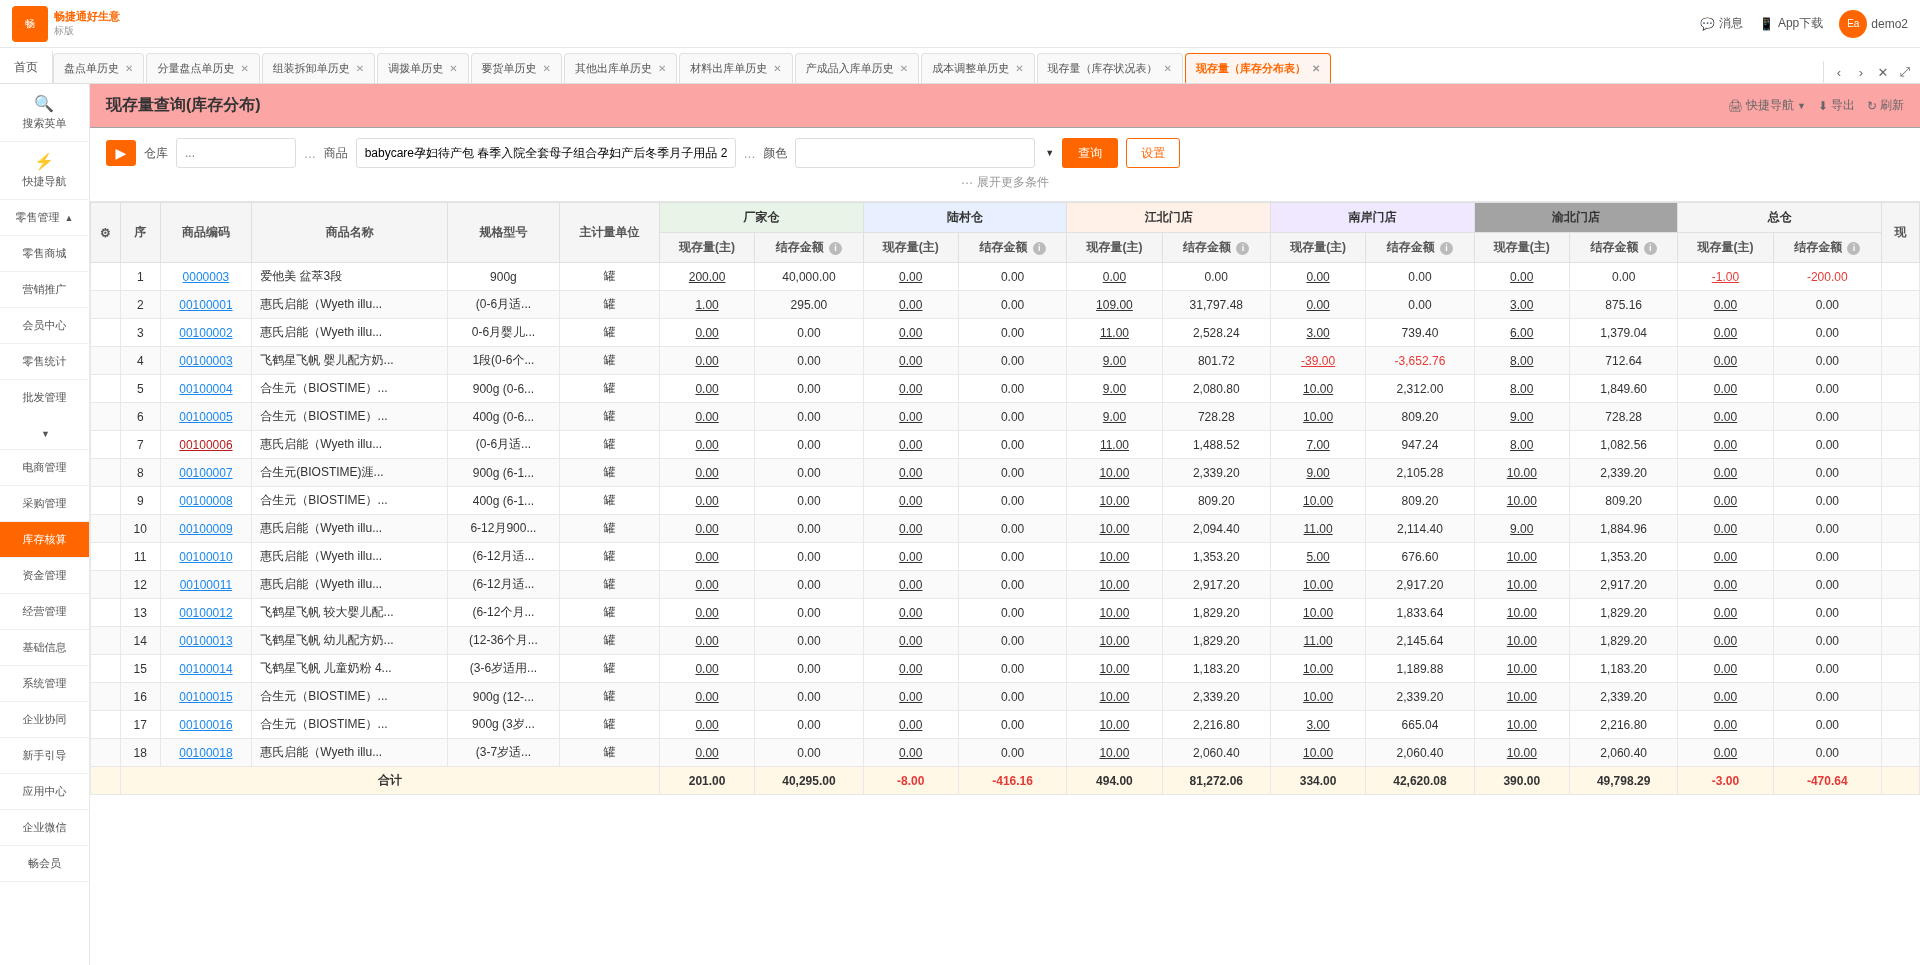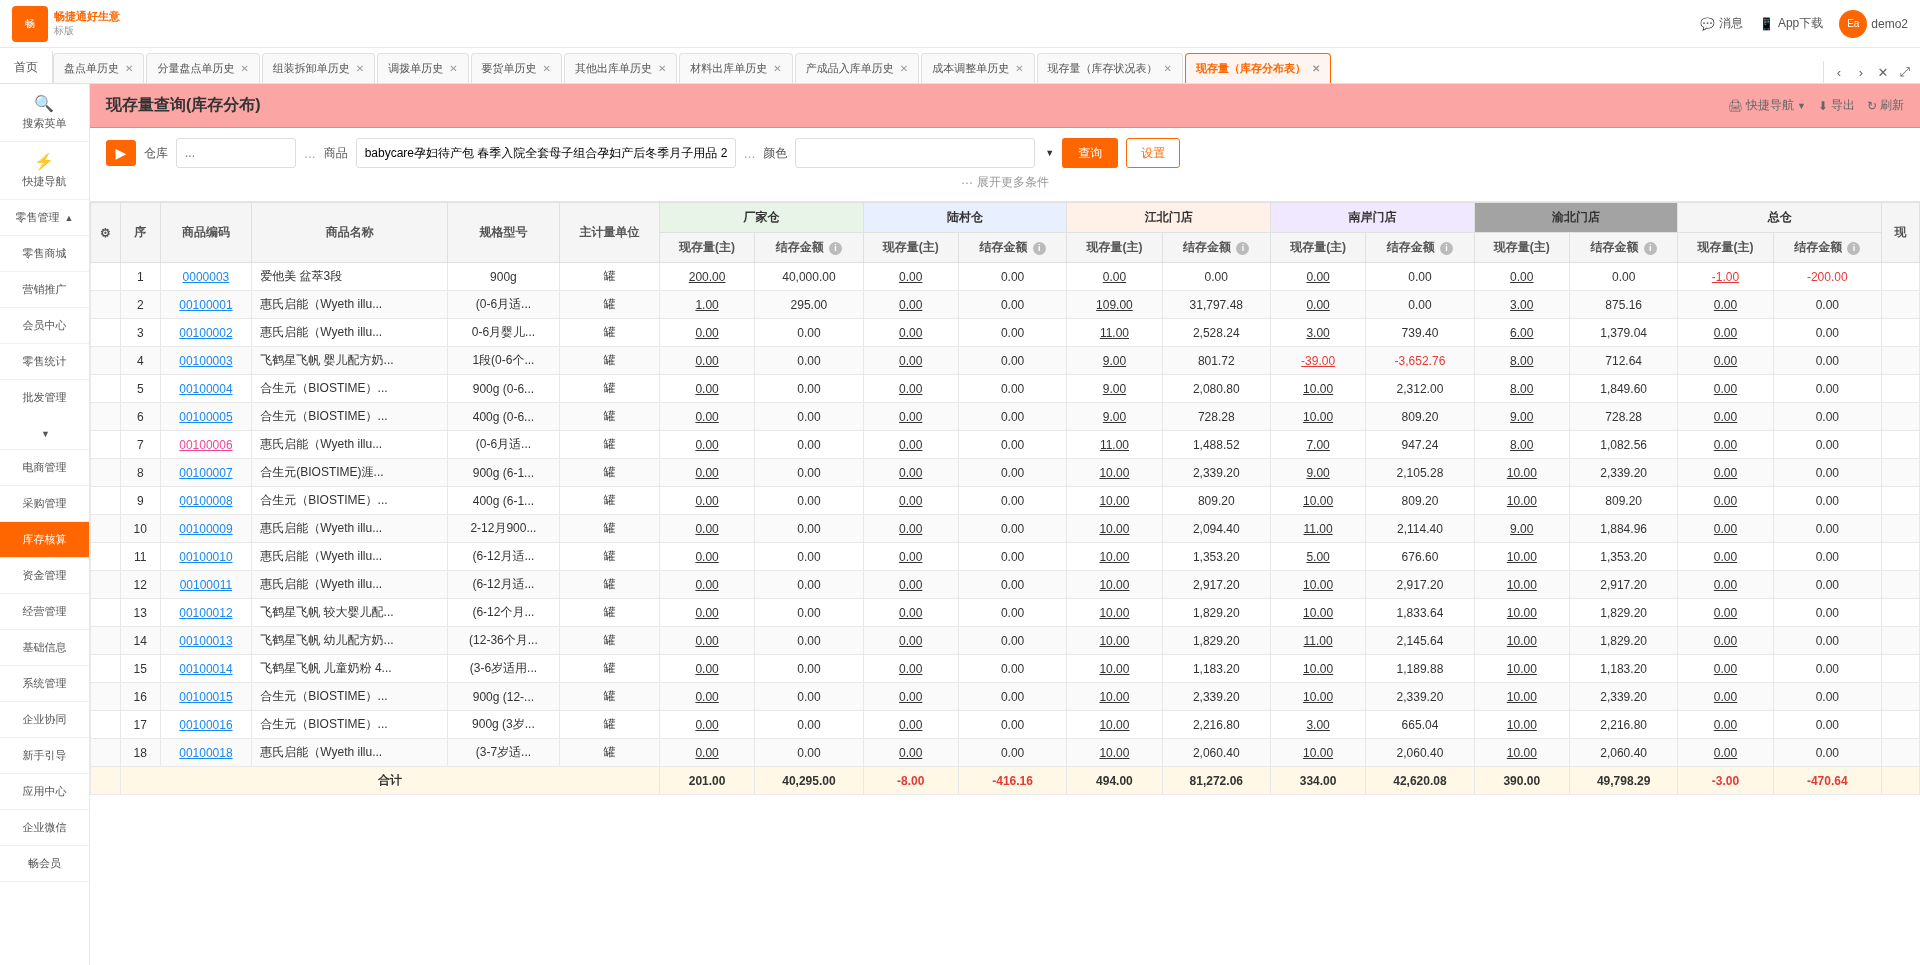--- a/index.html
+++ b/index.html
@@ -432,21 +432,21 @@
     <td class="">809.20</td>
     <td class="val-underline">9.00</td>
     <td>728.28</td>
     <td class="val-underline">0.00</td>
     <td class="">0.00</td>
     <td></td>
   </tr>
               <tr class="tr-even">
     <td></td>
     <td>7</td>
-    <td style="color:#ec4899;text-decoration:underline;cursor:pointer;">00100006</td>
+    <td style="color:#b91c1c;text-decoration:underline;cursor:pointer;">00100006</td>
     <td style="text-align:left;">惠氏启能（Wyeth illu...</td>
     <td>(0-6月适...</td>
     <td>罐</td>
     <td class="val-underline">0.00</td>
     <td>0.00</td>
     <td class="val-underline">0.00</td>
     <td>0.00</td>
     <td class="val-underline">11.00</td>
     <td>1,488.52</td>
     <td class="val-underline">7.00</td>
@@ -497,21 +497,21 @@
     <td>809.20</td>
     <td class="val-underline">0.00</td>
     <td class="">0.00</td>
     <td></td>
   </tr>
               <tr class="tr-odd">
     <td></td>
     <td>10</td>
     <td style="color:#1a88f0;text-decoration:underline;cursor:pointer;">00100009</td>
     <td style="text-align:left;">惠氏启能（Wyeth illu...</td>
-    <td>2-12月900...</td>
+    <td>6-12月900...</td>
     <td>罐</td>
     <td class="val-underline">0.00</td>
     <td>0.00</td>
     <td class="val-underline">0.00</td>
     <td>0.00</td>
     <td class="val-underline">10.00</td>
     <td>2,094.40</td>
     <td class="val-underline">11.00</td>
     <td class="">2,114.40</td>
     <td class="val-underline">9.00</td>

